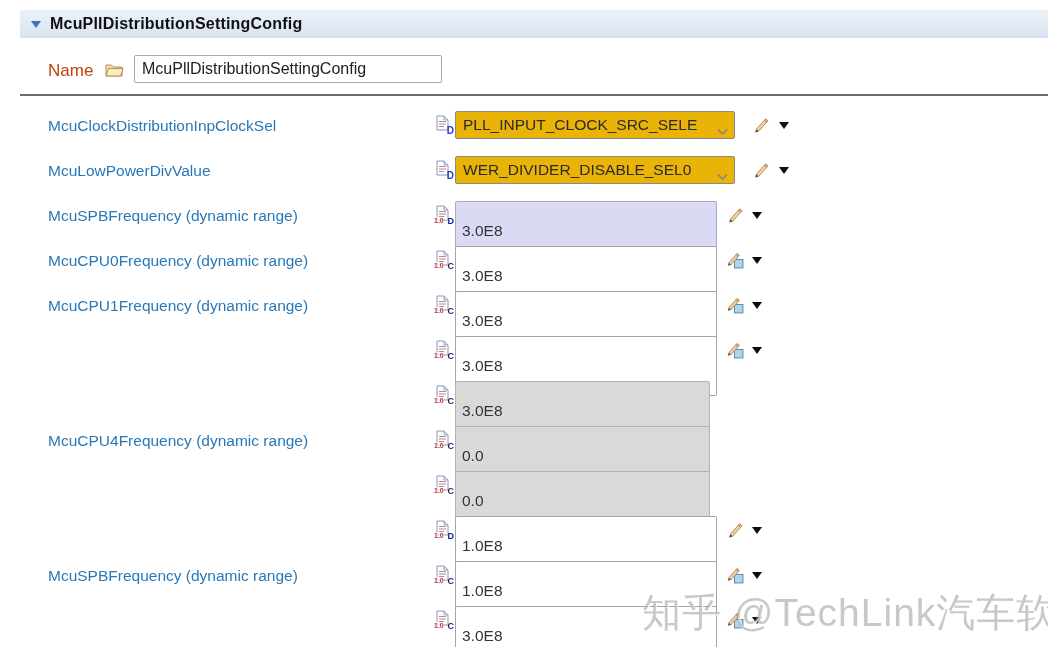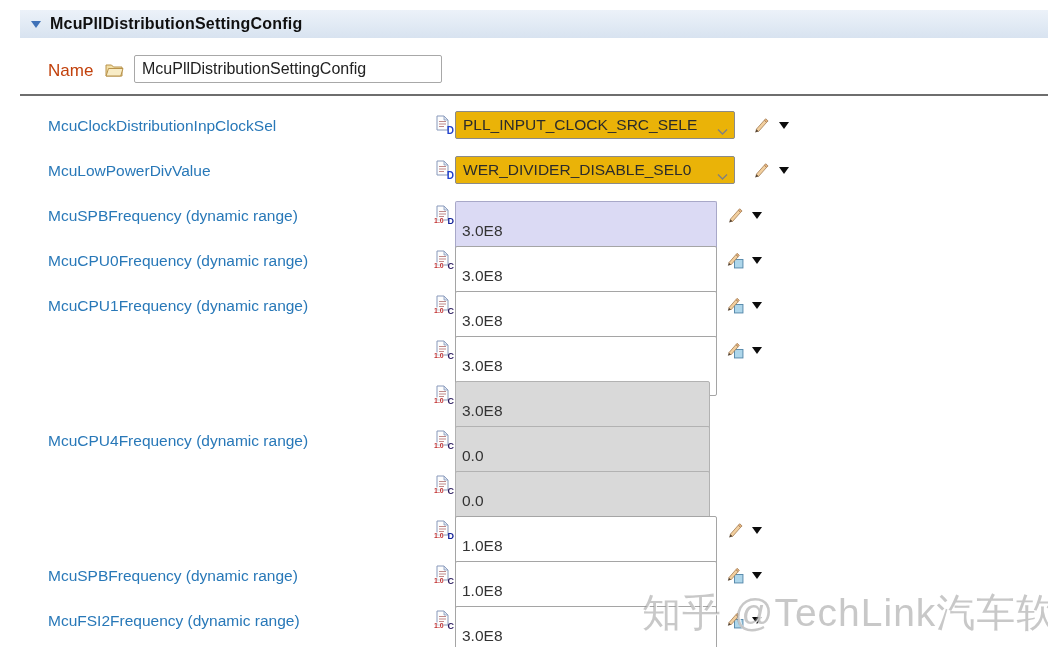--- a/index.html
+++ b/index.html
@@ -362,21 +362,20 @@
         <rect x="8" y="8" width="8" height="8" fill="#aed6ea" stroke="#5588aa" stroke-width="0.9"></rect>
         <path d="M2.6,11.2 L9.4,3.4 L11.5,5.3 L4.7,13.1 Z" fill="#f2cf9e" stroke="#a8845c" stroke-width="0.8"></path>
         <path d="M9.4,3.4 L10.5,2.2 L12.6,4.1 L11.5,5.3 Z" fill="#e9b47d" stroke="#a8845c" stroke-width="0.8"></path>
         <path d="M2.6,11.2 L4.7,13.1 L1.7,13.9 Z" fill="#5a4632"></path>
       </svg>
     </span>
 
     <span class="menu-arrow"></span>
   </div>
       <div class="row text-row">
-    <span class="plabel">McuFSI2Frequency (dynamic range)</span>
 
     <span class="type-icon">
       <svg width="13" height="16" viewBox="0 0 13 16">
         <path d="M1,1 h7 l4,4 v10 h-11 z" fill="#fdfdfd" stroke="#8899bb" stroke-width="1"></path>
         <path d="M8,1 l4,4 h-4 z" fill="#dde6f2" stroke="#8899bb" stroke-width="0.8"></path>
         <line x1="3" y1="6.5" x2="10" y2="6.5" stroke="#b87a7a" stroke-width="0.9"></line>
         <line x1="3" y1="9" x2="10" y2="9" stroke="#b87a7a" stroke-width="0.9"></line>
         <line x1="3" y1="11.5" x2="8" y2="11.5" stroke="#b87a7a" stroke-width="0.9"></line>
       </svg>
       <span class="mini-float">1.0</span>

